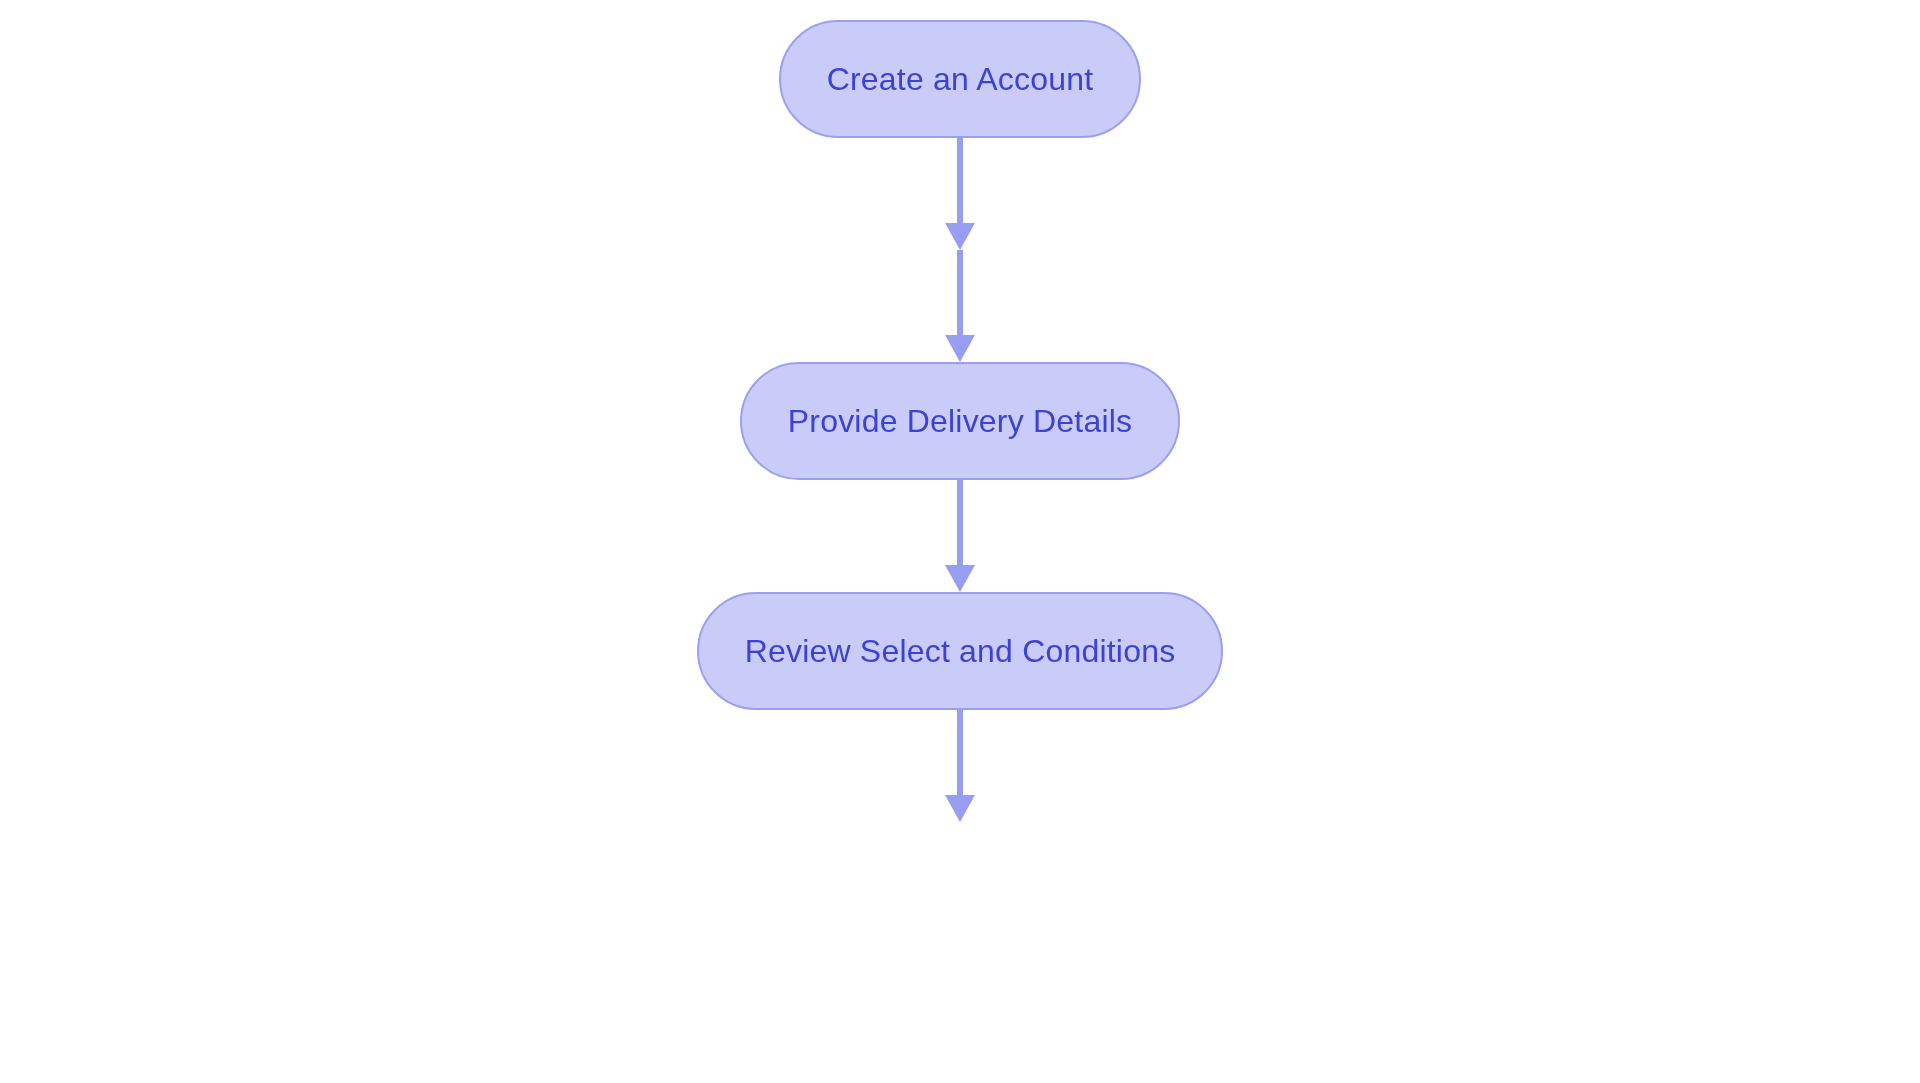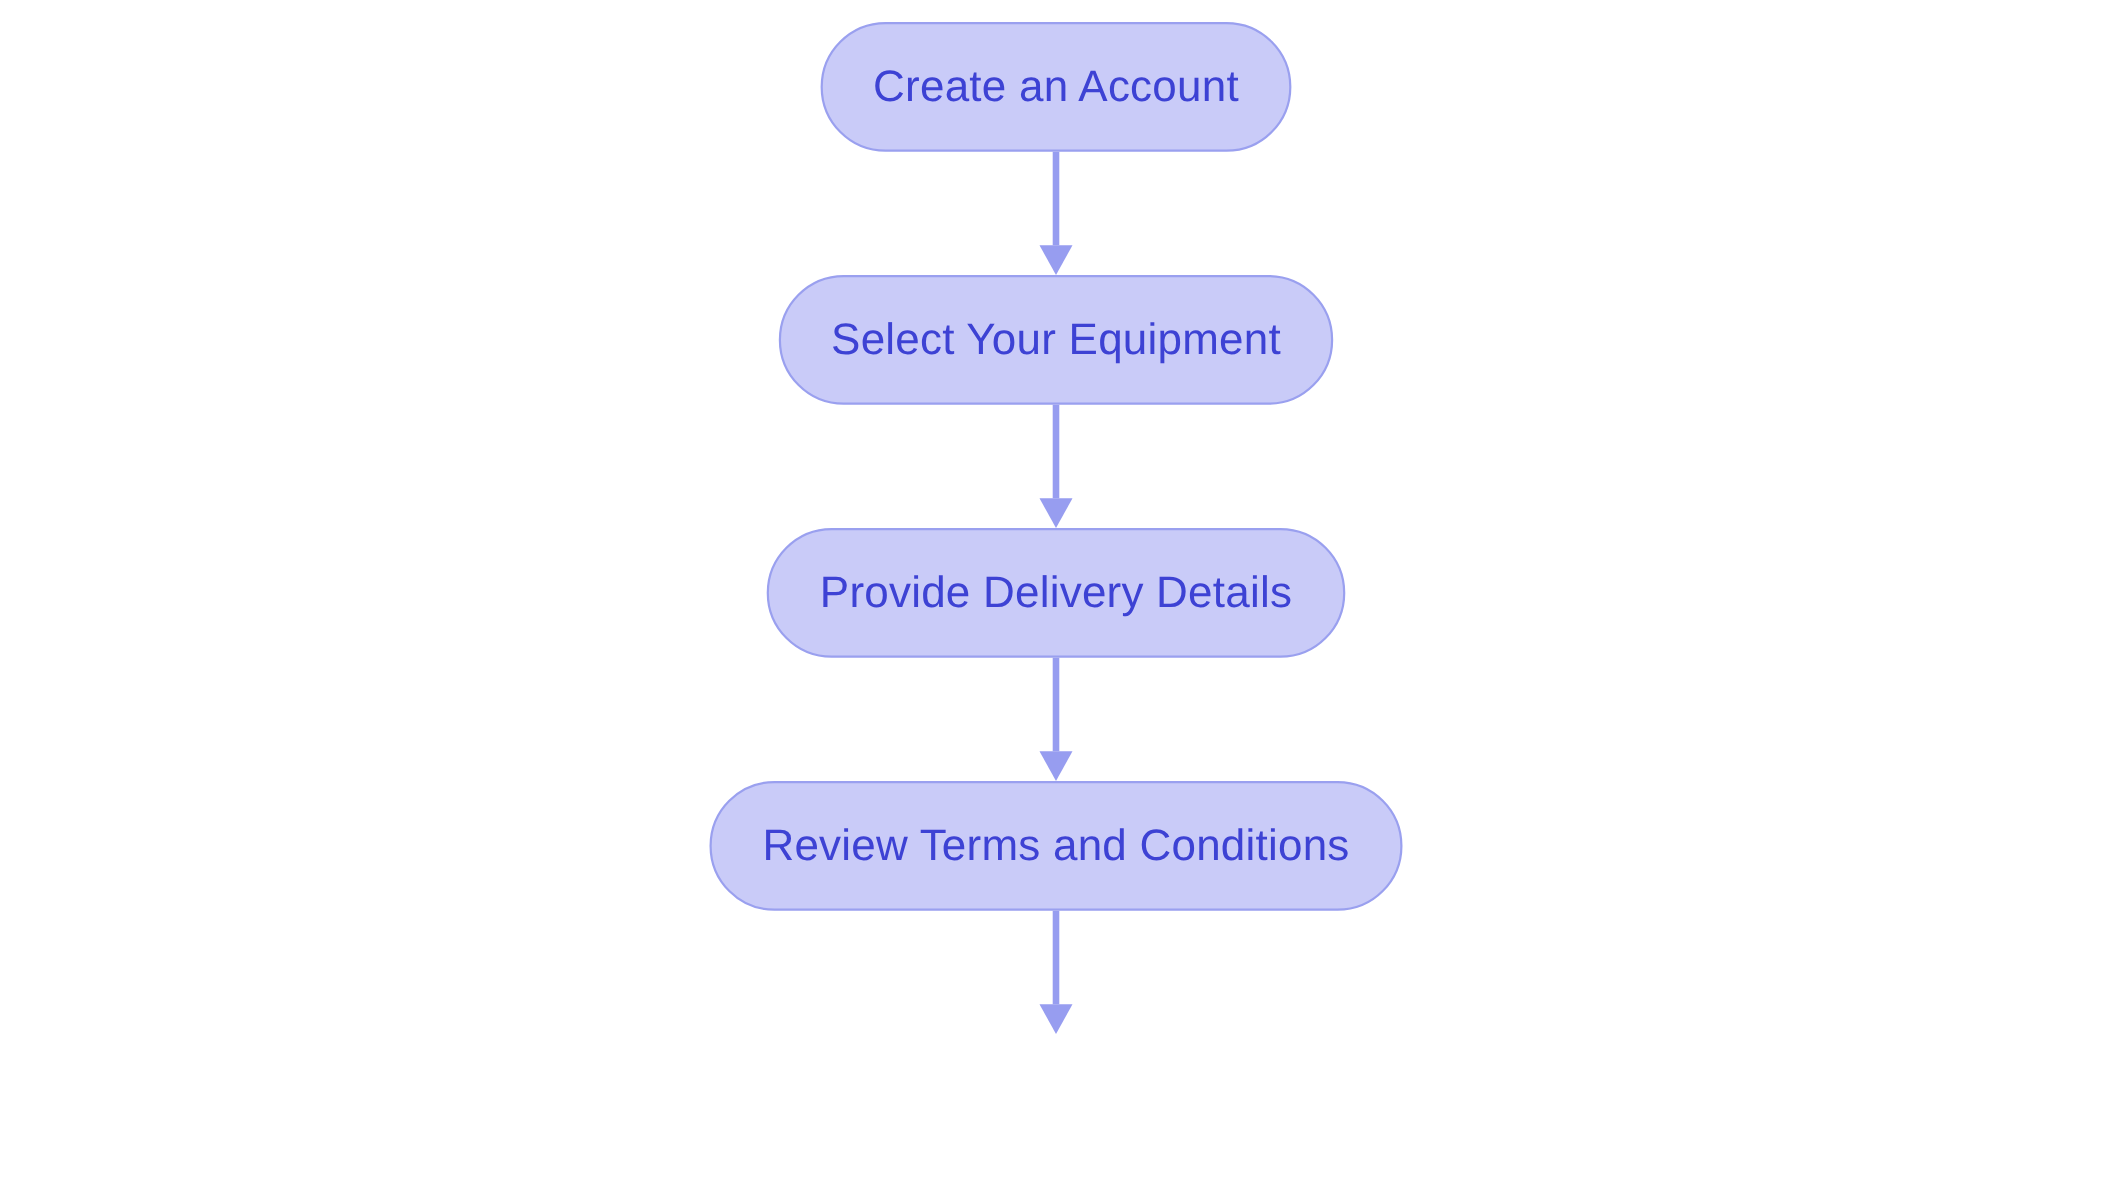--- a/index.html
+++ b/index.html
@@ -32,21 +32,21 @@
     padding: 0 46px;
     background: var(--node-fill);
     border: 2px solid var(--node-border);
     border-radius: 60px;
     display: flex;
     align-items: center;
     justify-content: center;
     flex: 0 0 auto;
   }
   .node-label {
-    font-size: 40px;
+    font-size: 32px;
     font-weight: 400;
     letter-spacing: 0.2px;
     color: var(--node-text);
     white-space: nowrap;
   }
   .connector {
     height: 112px;
     display: flex;
     flex-direction: column;
     align-items: center;
@@ -73,40 +73,37 @@
 
   <div class="node">
     <span class="node-label">Create an Account</span>
   </div>
 
   <div class="connector">
     <div class="connector-line"></div>
     <div class="connector-arrowhead"></div>
   </div>
 
-  <div class="node">
-    <span class="node-label">Select Your Equipment</span>
-  </div>
 
   <div class="connector">
     <div class="connector-line"></div>
     <div class="connector-arrowhead"></div>
   </div>
 
   <div class="node">
     <span class="node-label">Provide Delivery Details</span>
   </div>
 
   <div class="connector">
     <div class="connector-line"></div>
     <div class="connector-arrowhead"></div>
   </div>
 
   <div class="node">
-    <span class="node-label">Review Terms and Conditions</span>
+    <span class="node-label">Review Select and Conditions</span>
   </div>
 
   <div class="connector">
     <div class="connector-line"></div>
     <div class="connector-arrowhead"></div>
   </div>
 
 
 </div>
 

